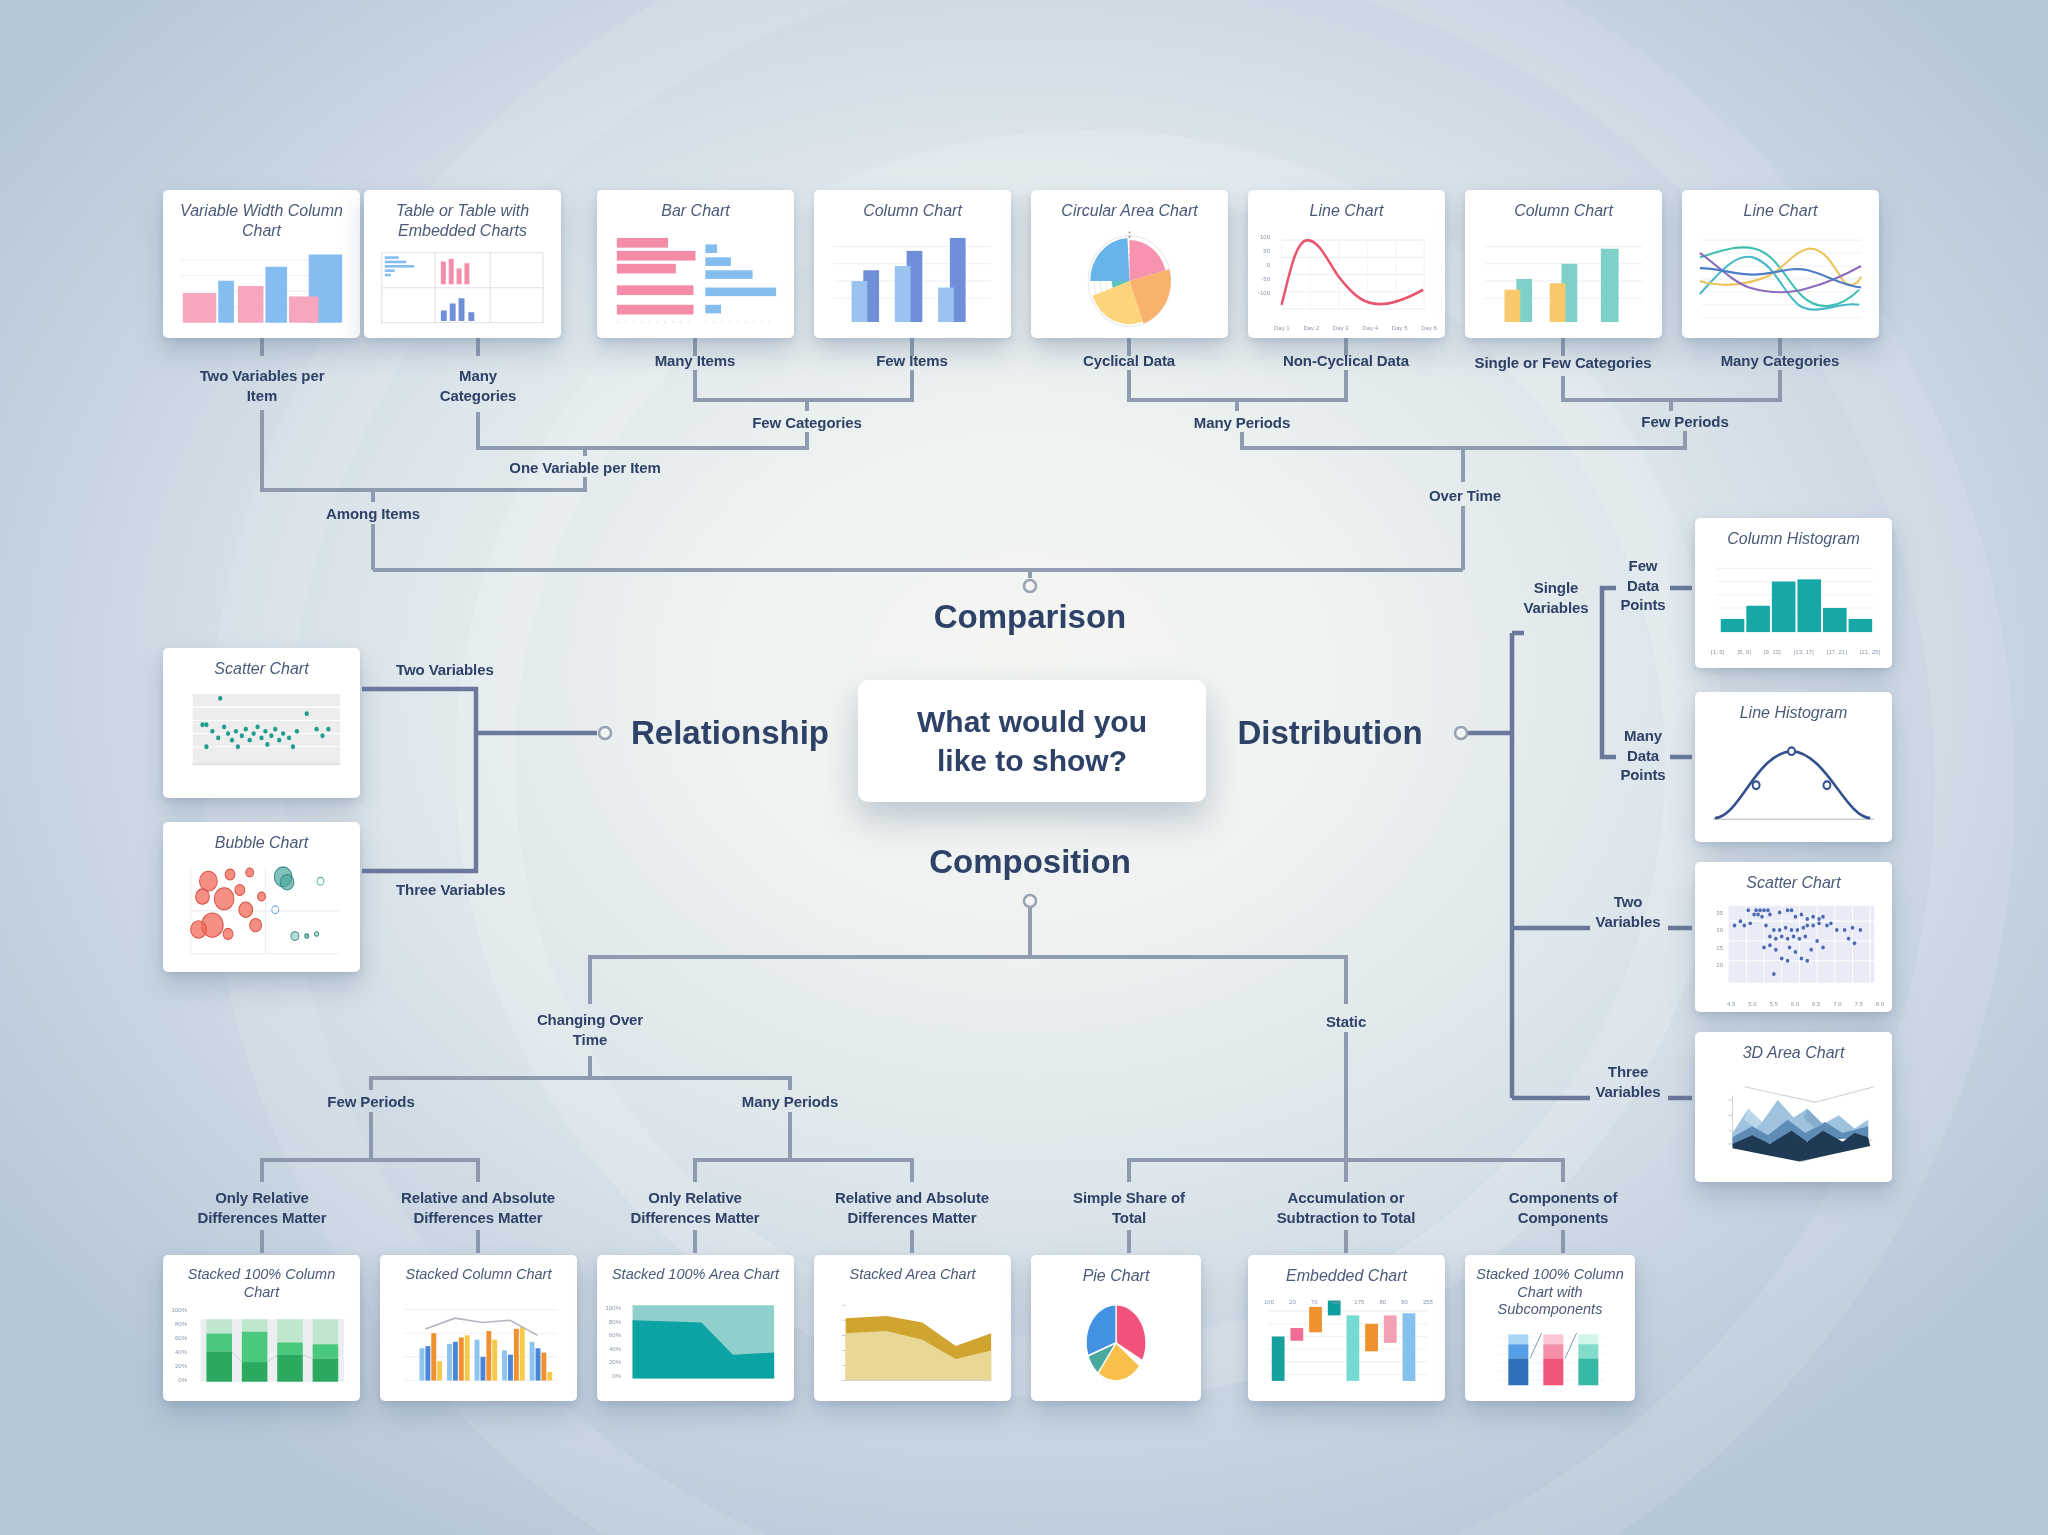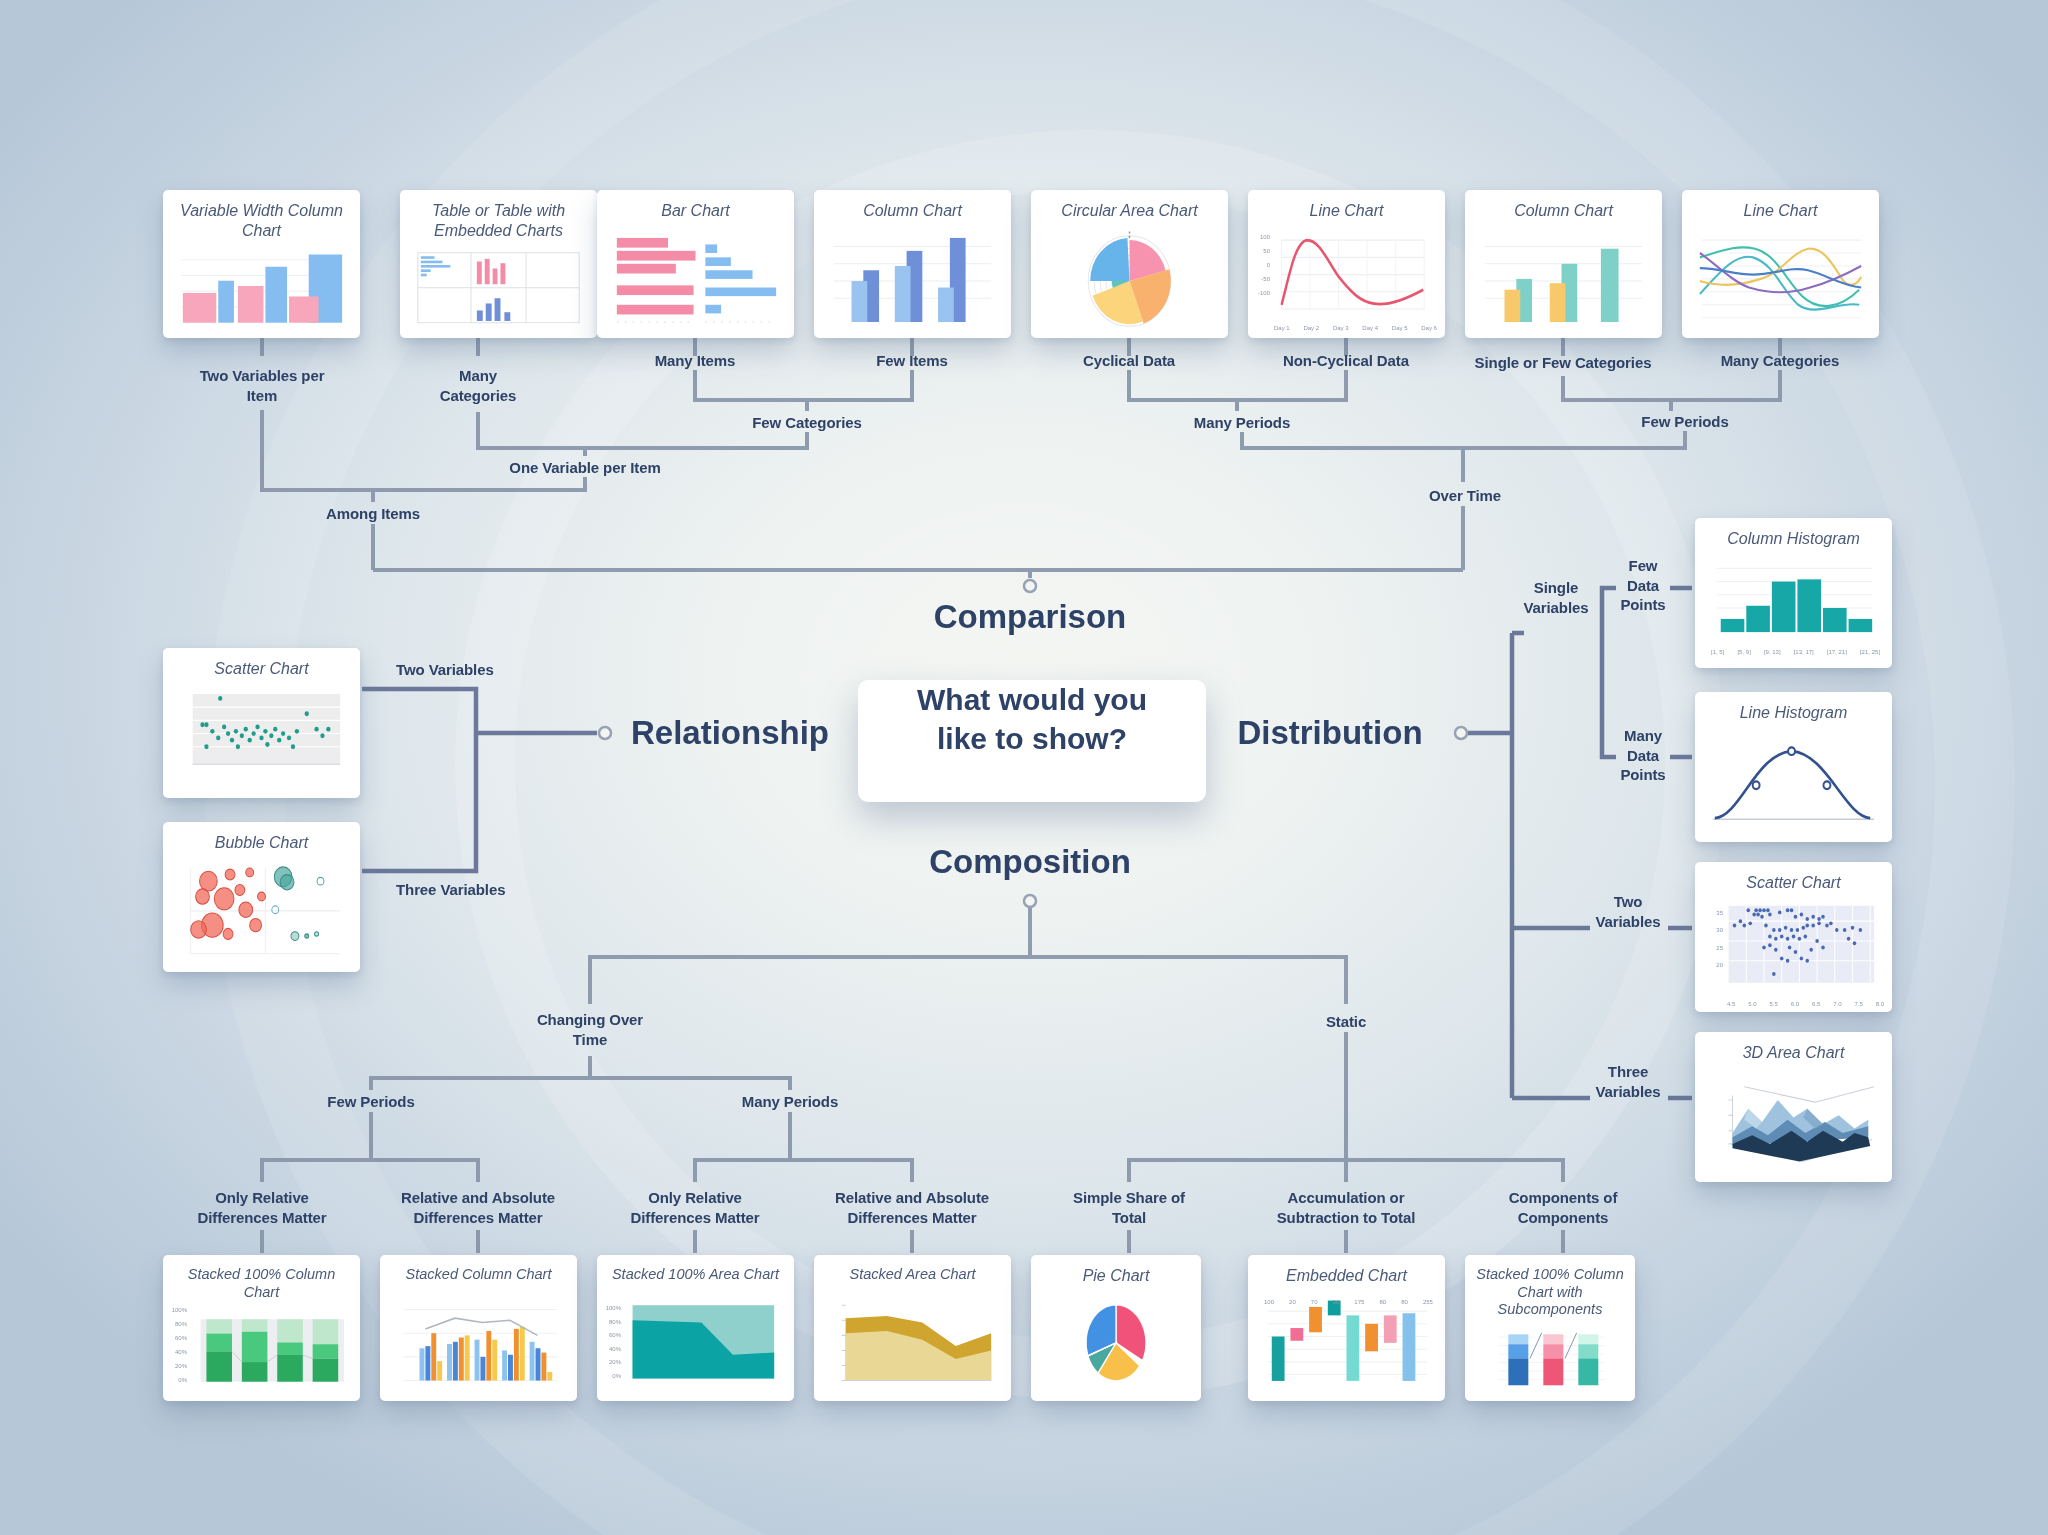--- a/index.html
+++ b/index.html
@@ -14,21 +14,21 @@
     box-shadow:0 14px 26px rgba(96,118,148,.30),0 3px 6px rgba(96,118,148,.18);}
   .card-title{font-size:16px;color:#4a5a78;text-align:center;padding:11px 8px 2px;line-height:1.22;font-style:italic;}
   .card-title.small{font-size:14.5px;}
   .thumb{flex:1;min-height:0;padding:2px 10px 10px;}
   .thumb svg{width:100%;height:100%;}
   .node-label{position:absolute;transform:translateX(-50%);font-weight:bold;font-size:15px;line-height:1.3;color:#2e4166;text-align:center;letter-spacing:-.1px;}
   .nowrap{white-space:nowrap;}
   .left-align{transform:none;text-align:left;}
   .branch-label{position:absolute;transform:translateX(-50%);font-weight:bold;font-size:33px;color:#2e4268;white-space:nowrap;}
   .center-box{position:absolute;left:858px;top:680px;width:348px;height:122px;background:#fff;border-radius:10px;
-    box-shadow:0 16px 34px rgba(110,130,160,.40);display:flex;align-items:flex-start;justify-content:center;text-align:center;}
+    box-shadow:0 16px 34px rgba(110,130,160,.40);display:flex;align-items:center;justify-content:center;text-align:center;}
   .center-box span{font-weight:bold;font-size:30px;color:#2e4268;line-height:1.3;padding:0 30px;}
   .micro{position:absolute;display:flex;font-size:6px;color:#8b97a8;pointer-events:none;}
   .micro.col{flex-direction:column;justify-content:space-between;align-items:flex-end;}
   .micro.row{flex-direction:row;justify-content:space-between;}
 </style>
 </head>
 <body>
 
 <div class="canvas">
   <div class="swirl sw1"></div>
@@ -74,21 +74,21 @@
         <rect x="10" y="56" width="34" height="34" fill="#f7a6bc"></rect>
         <rect x="46" y="42" width="16" height="48" fill="#85bdf0"></rect>
         <rect x="66" y="48" width="26" height="42" fill="#f7a6bc"></rect>
         <rect x="94" y="26" width="22" height="64" fill="#85bdf0"></rect>
         <rect x="138" y="12" width="34" height="78" fill="#85bdf0"></rect>
         <rect x="118" y="60" width="30" height="30" fill="#f7a6bc"></rect>
       </svg>
     </div>
   </div>
 
-  <div class="card" style="left:400px;top:190px;width:197px;height:148px">
+  <div class="card" style="left:364px;top:190px;width:197px;height:148px">
     <div class="card-title">Table or Table with Embedded Charts</div>
     <div class="thumb">
       <svg viewBox="0 0 180 96" preserveAspectRatio="none">
         <rect x="8" y="10" width="164" height="80" fill="none" stroke="#d9dde4" stroke-width="1"></rect>
         <path d="M62 10V90M118 10V90M8 50H172" stroke="#d9dde4" stroke-width="1"></path>
         <rect x="11" y="14" width="14" height="3" fill="#85bdf0"></rect>
           <rect x="11" y="19" width="22" height="3" fill="#85bdf0"></rect>
         <rect x="11" y="24" width="30" height="3" fill="#85bdf0"></rect>
           <rect x="11" y="29" width="10" height="3" fill="#85bdf0"></rect>
         <rect x="11" y="34" width="6" height="3" fill="#85bdf0"></rect>

